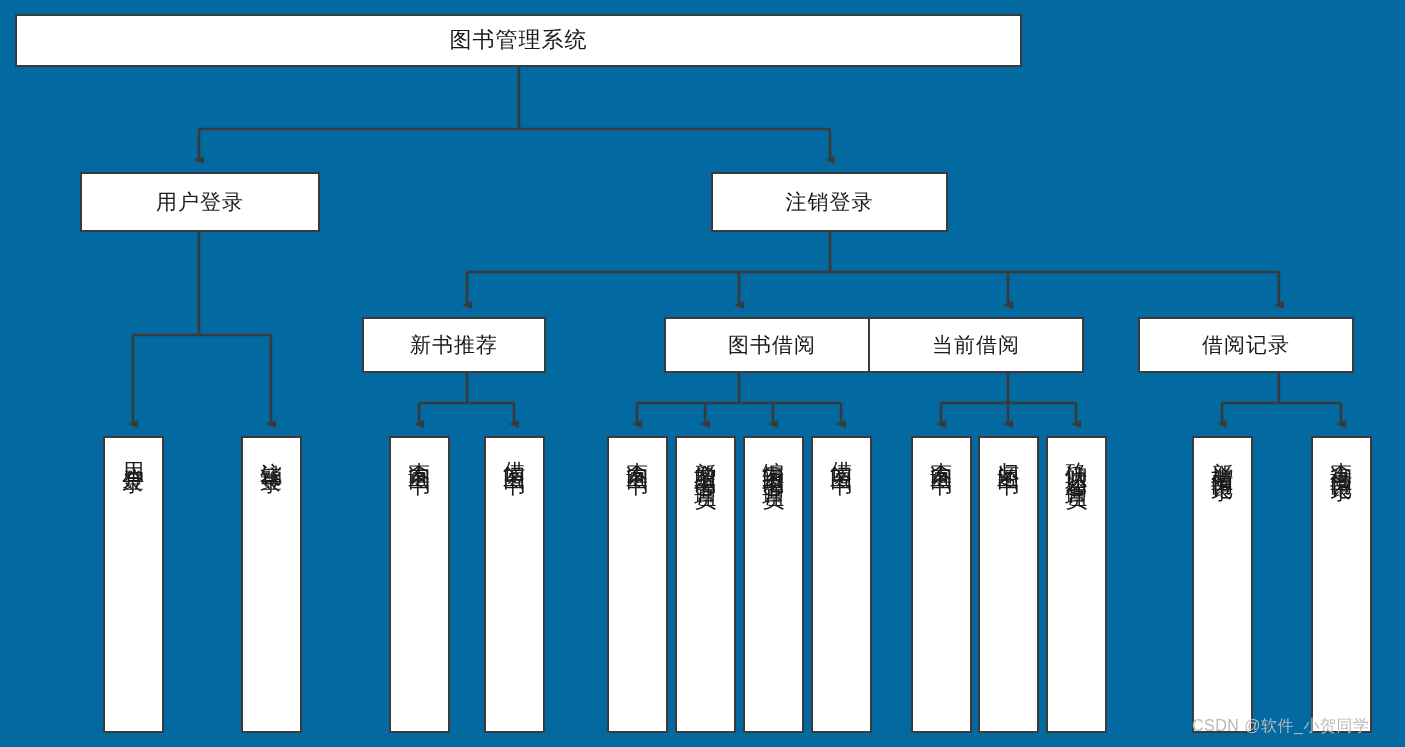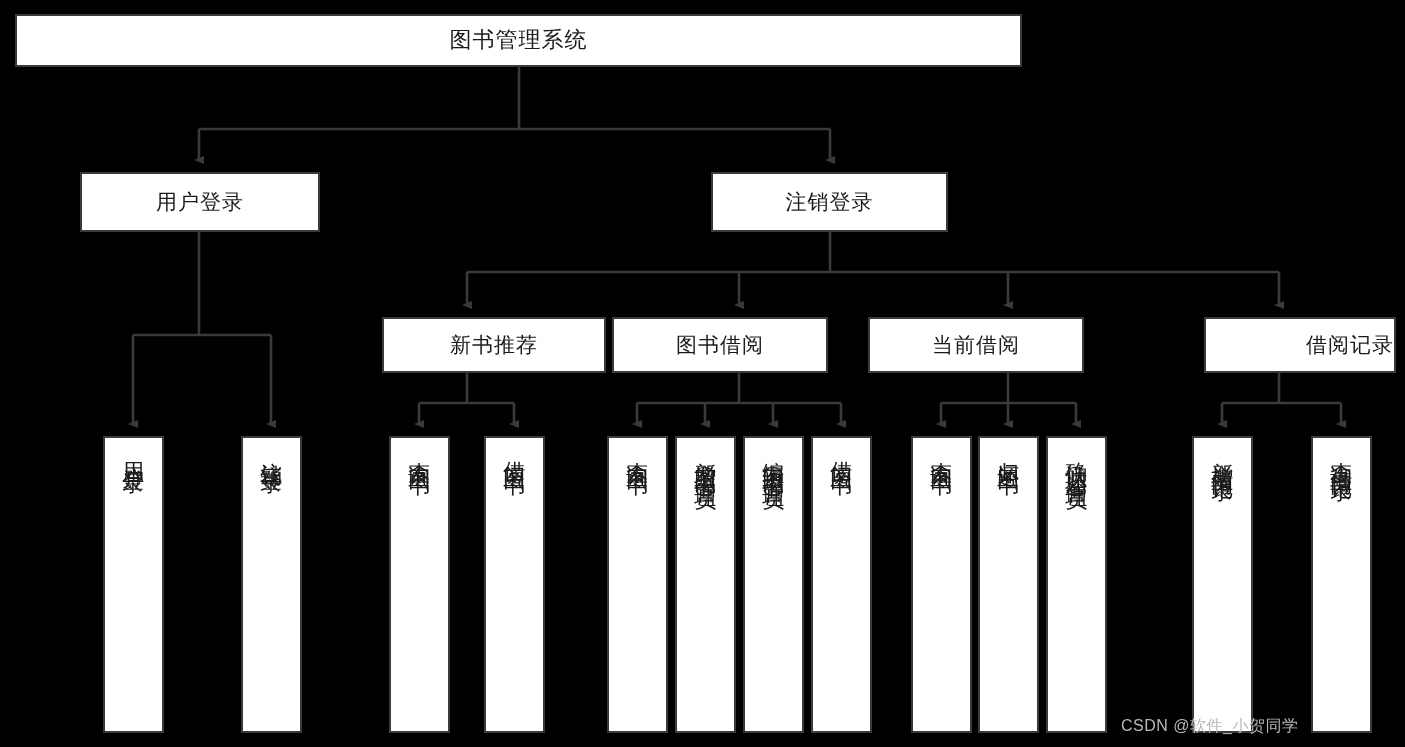--- a/index.html
+++ b/index.html
@@ -7,21 +7,21 @@
     padding: 0;
     background: #ffffff;
   }
   body {
     font-family: "Liberation Sans", "DejaVu Sans", sans-serif;
   }
   #canvas {
     position: relative;
     width: 1405px;
     height: 747px;
-    background: #000000;
+    background: #0369a1;
     overflow: hidden;
   }
   #edges {
     position: absolute;
     left: 0;
     top: 0;
     width: 1405px;
     height: 747px;
   }
   .node {
@@ -54,21 +54,21 @@
     justify-content: flex-start;
     align-items: center;
     text-align: left;
   }
   .node-v > span {
     writing-mode: vertical-rl;
     text-orientation: upright;
   }
   .watermark {
     position: absolute;
-    left: 1121px;
+    left: 1192px;
     top: 716px;
     font-size: 16px;
     color: #b9b9b9;
     white-space: nowrap;
     z-index: 3;
     letter-spacing: 0.5px;
   }
 </style>
 </head>
 <body>
@@ -129,30 +129,30 @@
     <span>图书管理系统</span>
   </div>
 
   <div class="node node-h" style="left:80px; top:172px; width:240px; height:60px;">
     <span>用户登录</span>
   </div>
   <div class="node node-h" style="left:711px; top:172px; width:237px; height:60px;">
     <span>注销登录</span>
   </div>
 
-  <div class="node node-h" style="left:362px; top:317px; width:224px; height:56px;margin-left:20px;">
+  <div class="node node-h" style="left:362px; top:317px; width:184px; height:56px;">
     <span>新书推荐</span>
   </div>
-  <div class="node node-h" style="left:612px; top:317px; width:216px; height:56px;">
+  <div class="node node-h" style="left:664px; top:317px; width:216px; height:56px;">
     <span>图书借阅</span>
   </div>
   <div class="node node-h" style="left:868px; top:317px; width:216px; height:56px;">
     <span>当前借阅</span>
   </div>
-  <div class="node node-h" style="left:1204px; top:317px; width:192px; height:56px;justify-content:flex-end;">
+  <div class="node node-h" style="left:1138px; top:317px; width:216px; height:56px;">
     <span>借阅记录</span>
   </div>
 
   <div class="node node-v" style="left:103px; top:436px; width:61px; height:297px;">
     <span>用户登录</span>
   </div>
   <div class="node node-v" style="left:241px; top:436px; width:61px; height:297px;">
     <span>注销登录</span>
   </div>
 

